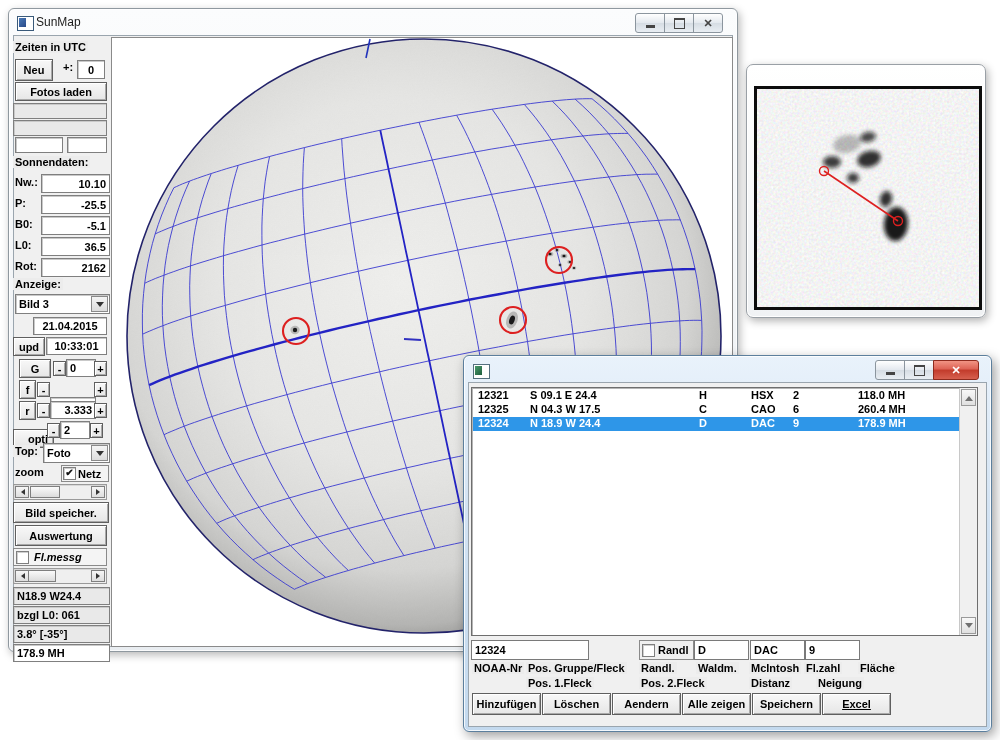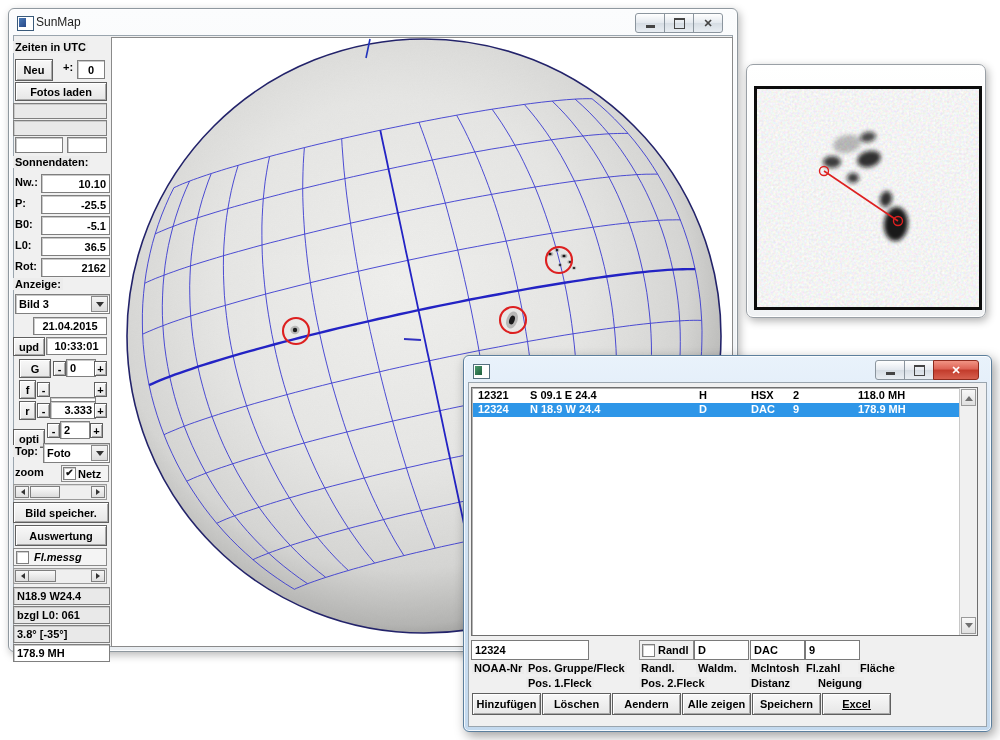--- a/index.html
+++ b/index.html
@@ -162,21 +162,21 @@
       <div class="fld right" style="left:37px;top:17px;width:41px;height:16px;">1.778</div>
       <div class="btn" style="left:81px;top:2px;width:11px;height:13px;">+</div>
     </div>
     <div class="row" style="top:364px;height:18px;">
       <div class="btn" style="left:6px;top:0;width:15px;height:17px;">r</div>
       <div class="btn" style="left:24px;top:2px;width:11px;height:13px;">-</div>
       <div class="fld right" style="left:37px;top:0;width:41px;height:16px;">3.333</div>
       <div class="btn" style="left:81px;top:2px;width:11px;height:13px;">+</div>
     </div>
     <div class="row" style="top:384px;height:18px;">
-      <div class="btn" style="left:0;top:8px;width:30px;height:17px;">opti</div>
+      <div class="btn" style="left:0;top:8px;width:30px;height:17px;padding-left:9px;">opti</div>
       <div class="btn" style="left:34px;top:2px;width:11px;height:13px;">-</div>
       <div class="fld left" style="left:47px;top:0;width:25px;height:16px;">2</div>
       <div class="btn" style="left:77px;top:2px;width:11px;height:13px;">+</div>
     </div>
     <div class="row" style="top:406px;height:18px;">
       <span class="lbl" style="position:absolute;left:0;top:2px;">Top:</span>
       <div class="fld left" style="left:30px;top:0;width:62px;height:18px;">
         <span>Foto</span>
         <span class="dropbtn"></span>
       </div>
@@ -330,20 +330,28 @@
   <div id="listbox">
     <div id="lbRows">
         <div class="lb-row">
           <span class="lb-cell c0">12321</span>
           <span class="lb-cell c1">S 09.1 E 24.4</span>
           <span class="lb-cell c3">H</span>
           <span class="lb-cell c4">HSX</span>
           <span class="lb-cell c5">2</span>
           <span class="lb-cell c6">118.0 MH</span>
         </div>
+        <div class="lb-row">
+          <span class="lb-cell c0">12325</span>
+          <span class="lb-cell c1">N 04.3 W 17.5</span>
+          <span class="lb-cell c3">C</span>
+          <span class="lb-cell c4">CAO</span>
+          <span class="lb-cell c5">6</span>
+          <span class="lb-cell c6">260.4 MH</span>
+        </div>
         <div class="lb-row sel">
           <span class="lb-cell c0">12324</span>
           <span class="lb-cell c1">N 18.9 W 24.4</span>
           <span class="lb-cell c3">D</span>
           <span class="lb-cell c4">DAC</span>
           <span class="lb-cell c5">9</span>
           <span class="lb-cell c6">178.9 MH</span>
         </div>
       </div>
     <div id="lbScroll">

